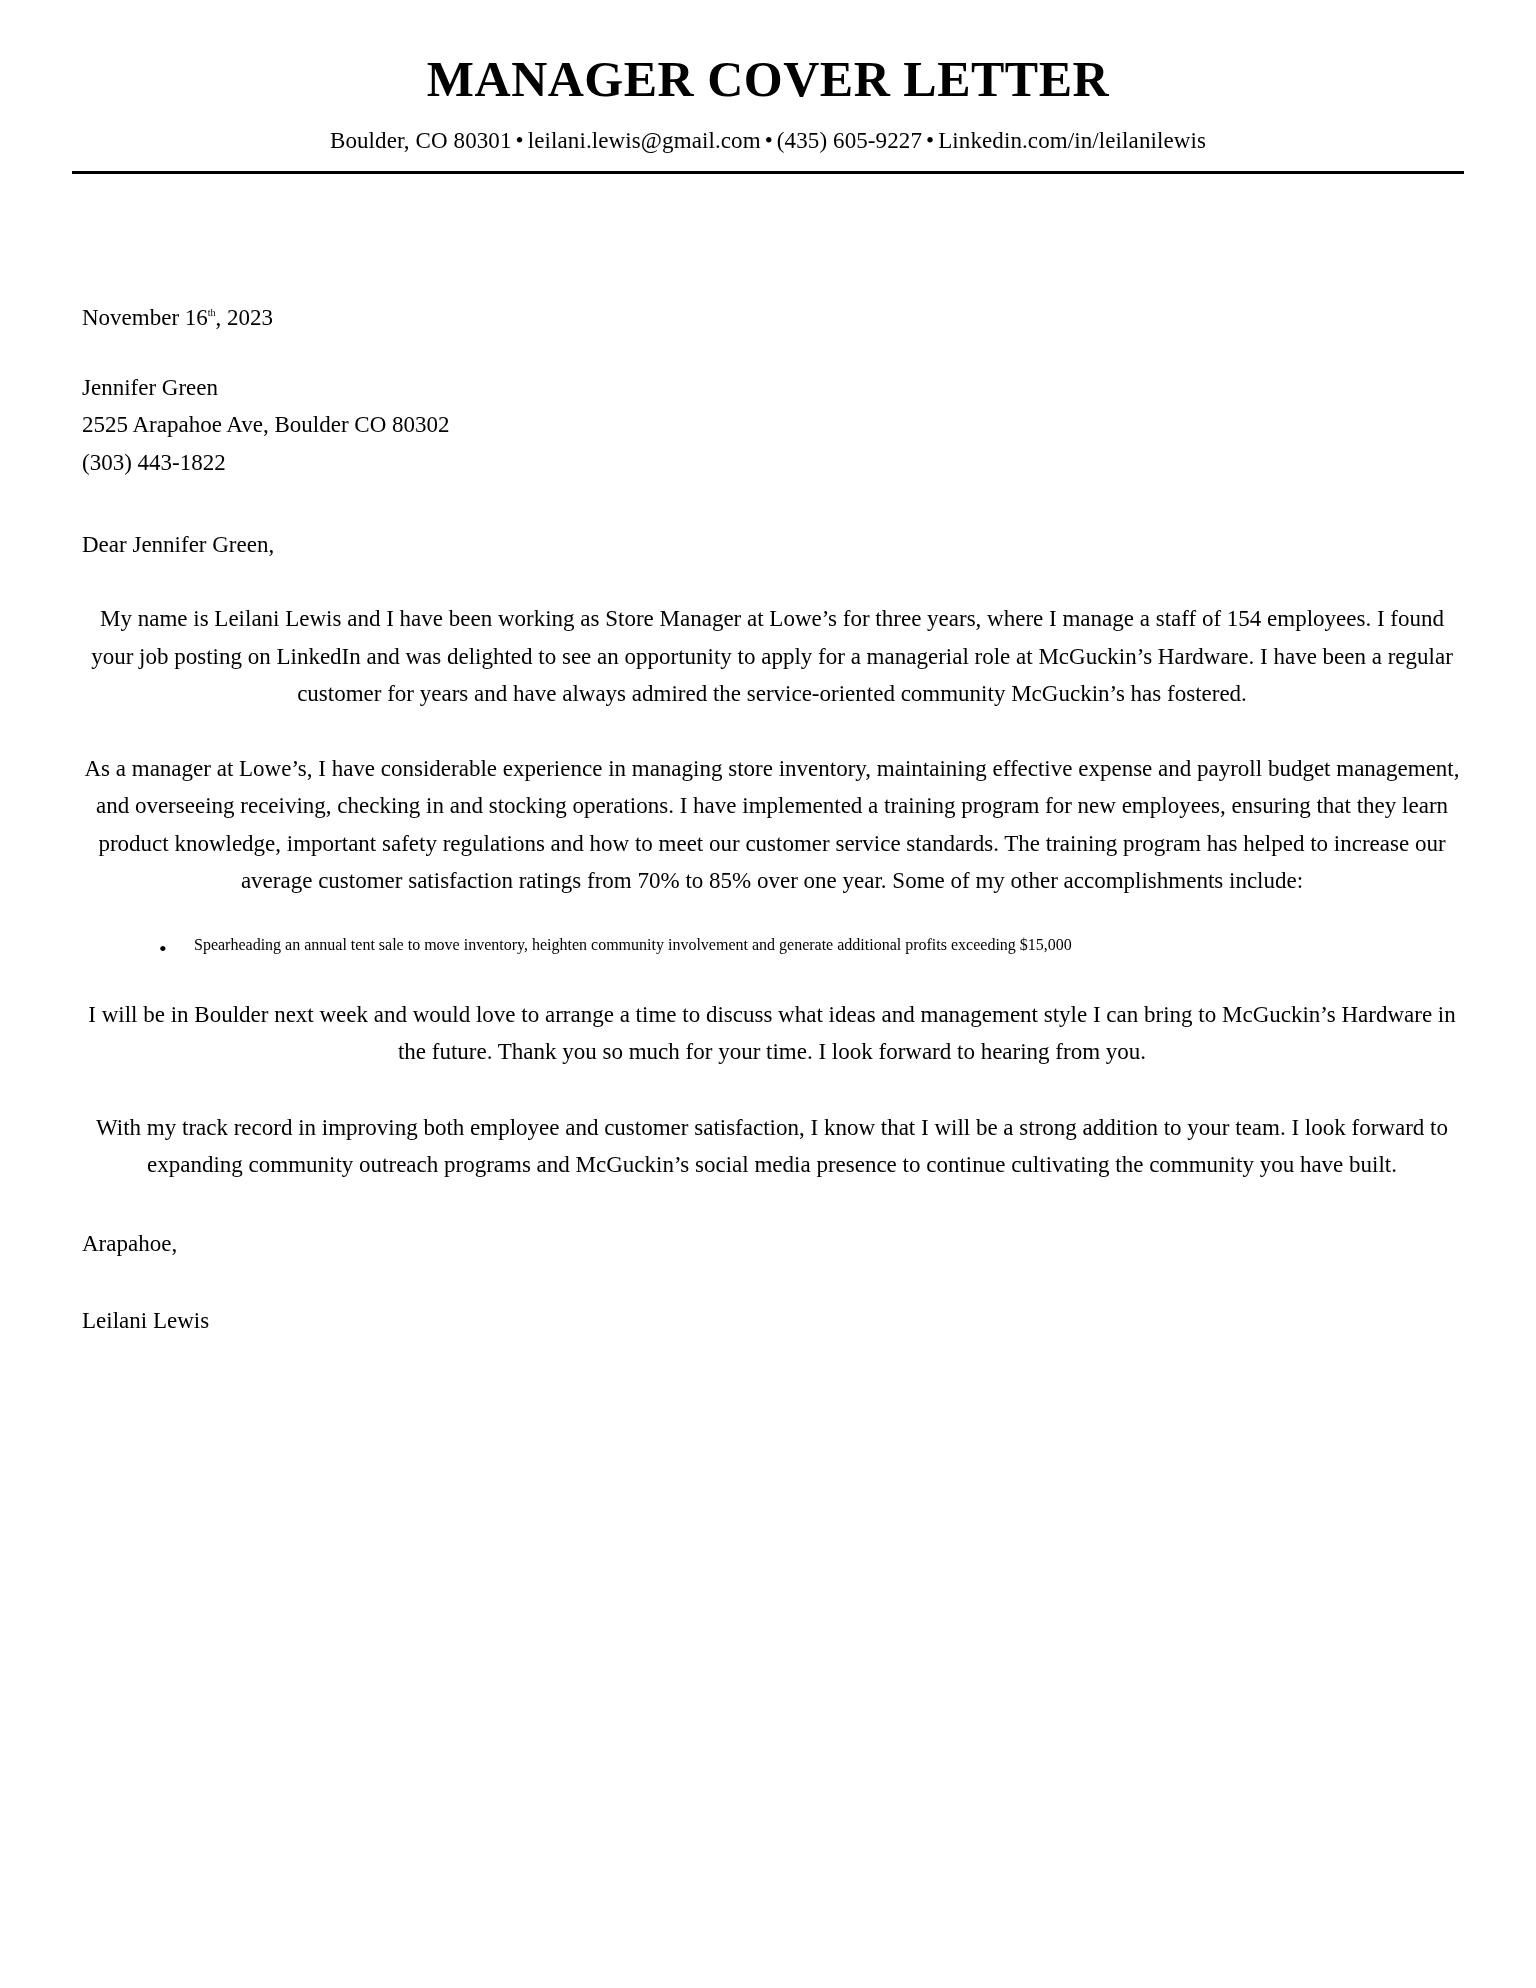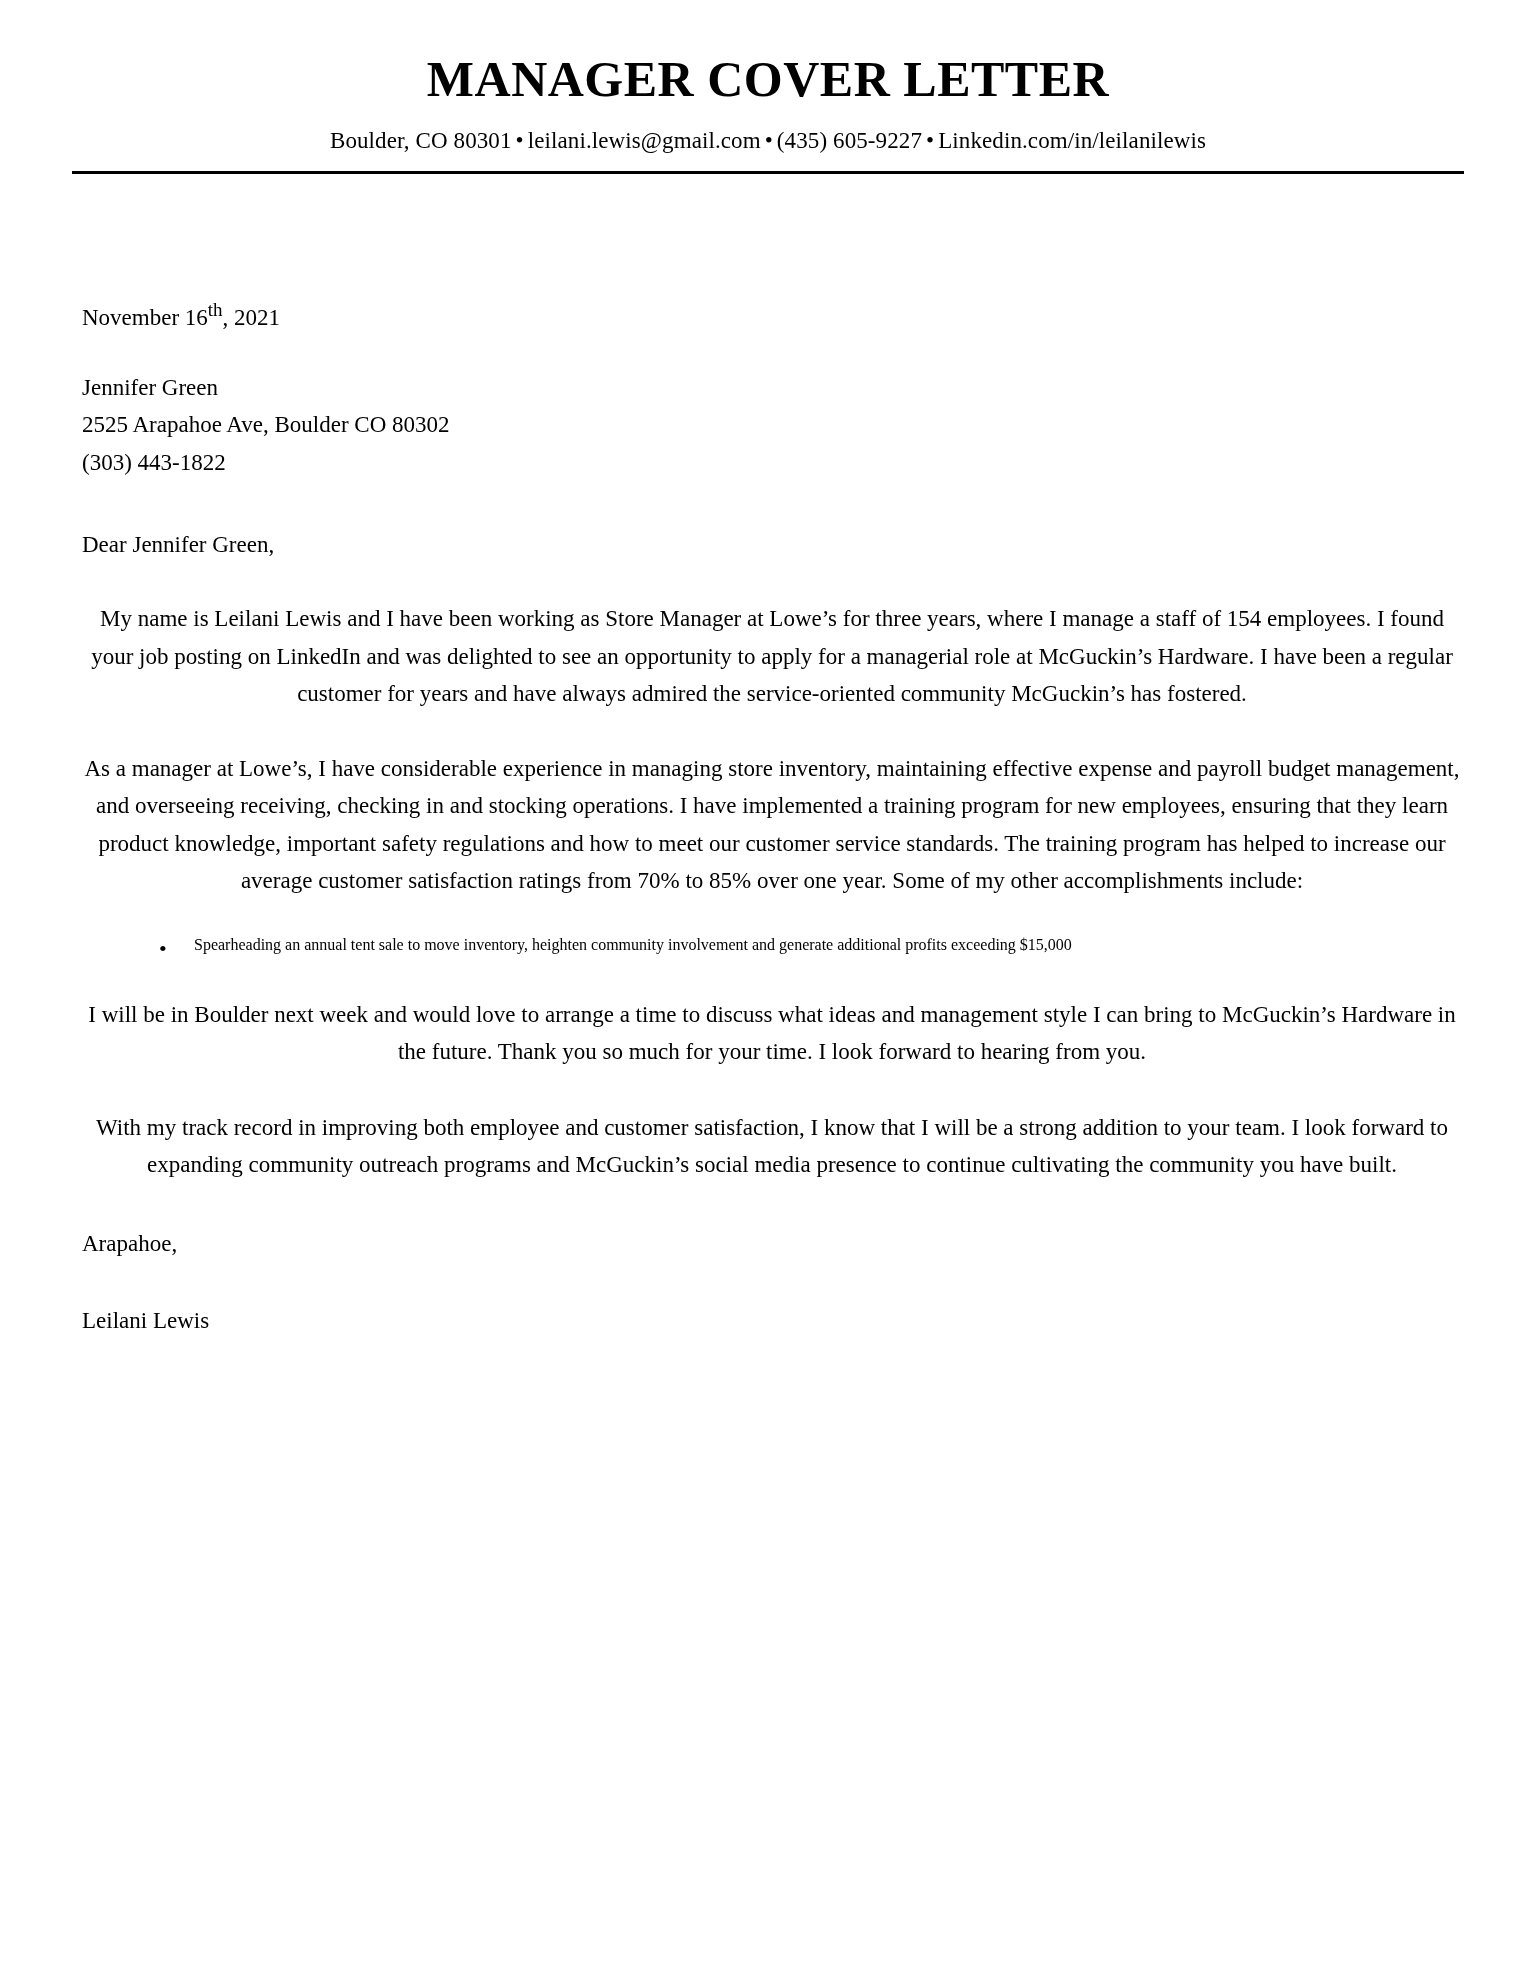--- a/index.html
+++ b/index.html
@@ -48,21 +48,21 @@
   }
   .body-wrap {
     padding: 0 72px 0 82px;
   }
   .letter-date {
     font-size: 23px;
     margin-top: 127px;
     line-height: 1.45;
   }
   .letter-date sup {
-    font-size: 19px;
+    font-size: 10px;
     vertical-align: super;
     line-height: 0;
   }
   .recipient {
     margin-top: 35px;
     font-size: 23px;
     line-height: 1.62;
   }
   .salutation {
     margin-top: 47px;
@@ -116,21 +116,21 @@
     <h1 class="doc-title">MANAGER COVER LETTER</h1>
     <div class="contact-line">
       <span>Boulder, CO 80301</span><span class="contact-sep">•</span><span>leilani.lewis@gmail.com</span><span class="contact-sep">•</span><span>(435) 605-9227</span><span class="contact-sep">•</span><span>Linkedin.com/in/leilanilewis</span>
     </div>
   </div>
 
   <div class="rule"></div>
 
   <div class="body-wrap">
 
-    <div class="letter-date"><span>November 16</span><sup>th</sup><span>, 2021</span></div>
+    <div class="letter-date"><span>November 16</span><sup>th</sup><span>, 2023</span></div>
 
     <div class="recipient">
       <div>Jennifer Green</div>
       <div>2525 Arapahoe Ave, Boulder CO 80302</div>
       <div>(303) 443-1822</div>
     </div>
 
     <div class="salutation">Dear Jennifer Green,</div>
 
     <p class="para">My name is Leilani Lewis and I have been working as Store Manager at Lowe’s for three years, where I manage a staff of 154 employees. I found your job posting on LinkedIn and was delighted to see an opportunity to apply for a managerial role at McGuckin’s Hardware. I have been a regular customer for years and have always admired the service-oriented community McGuckin’s has fostered.</p>

